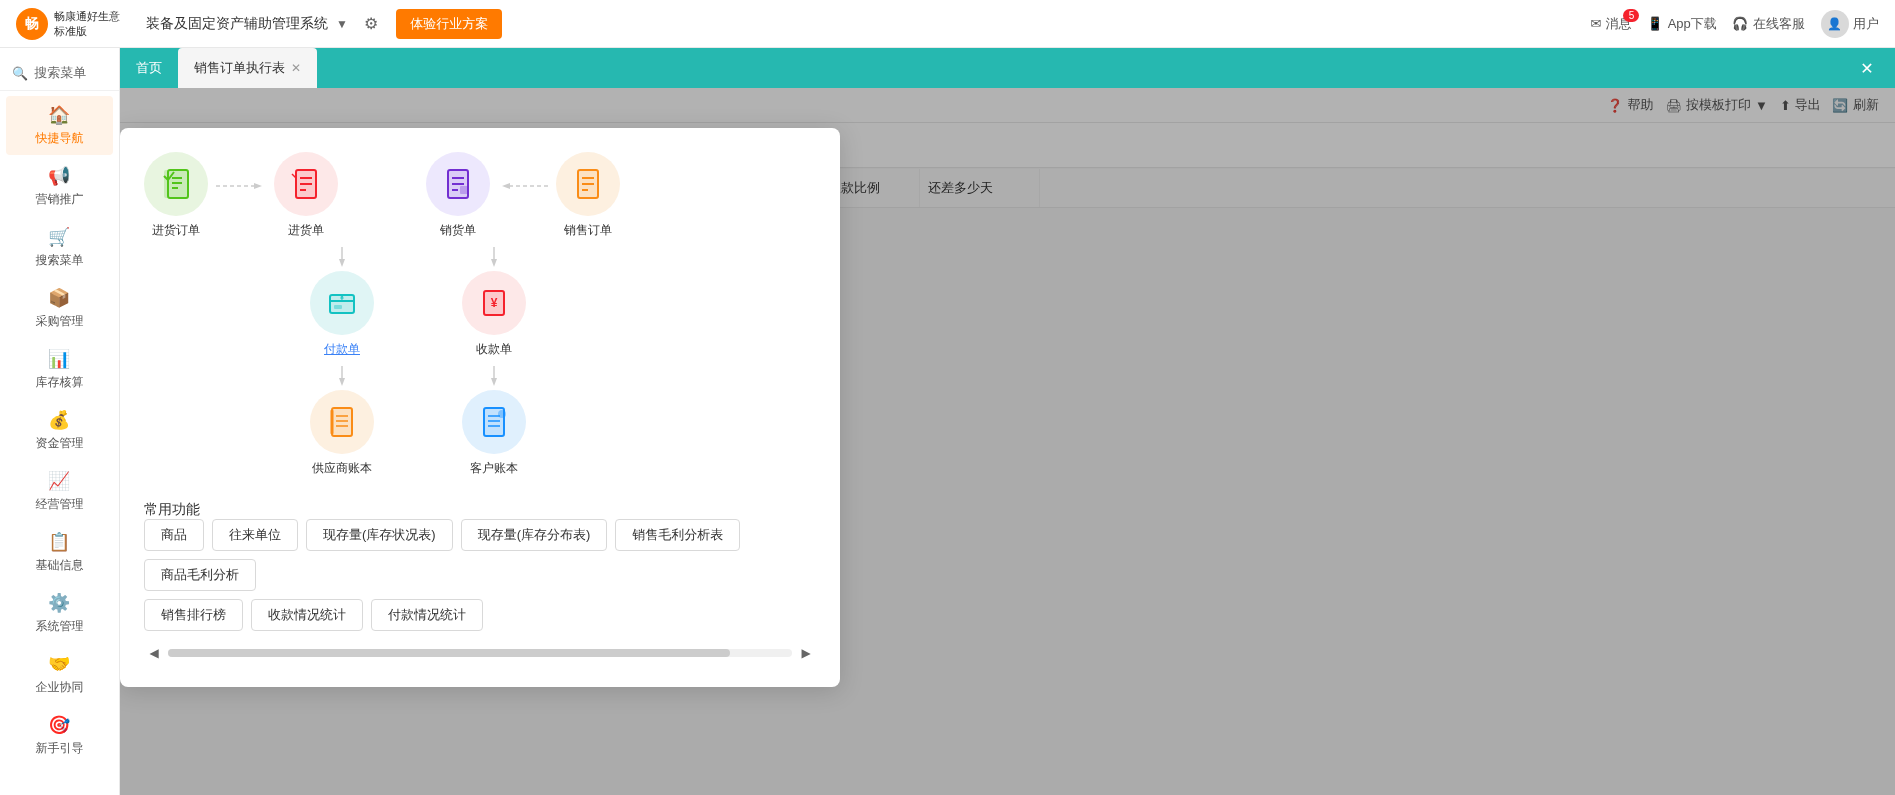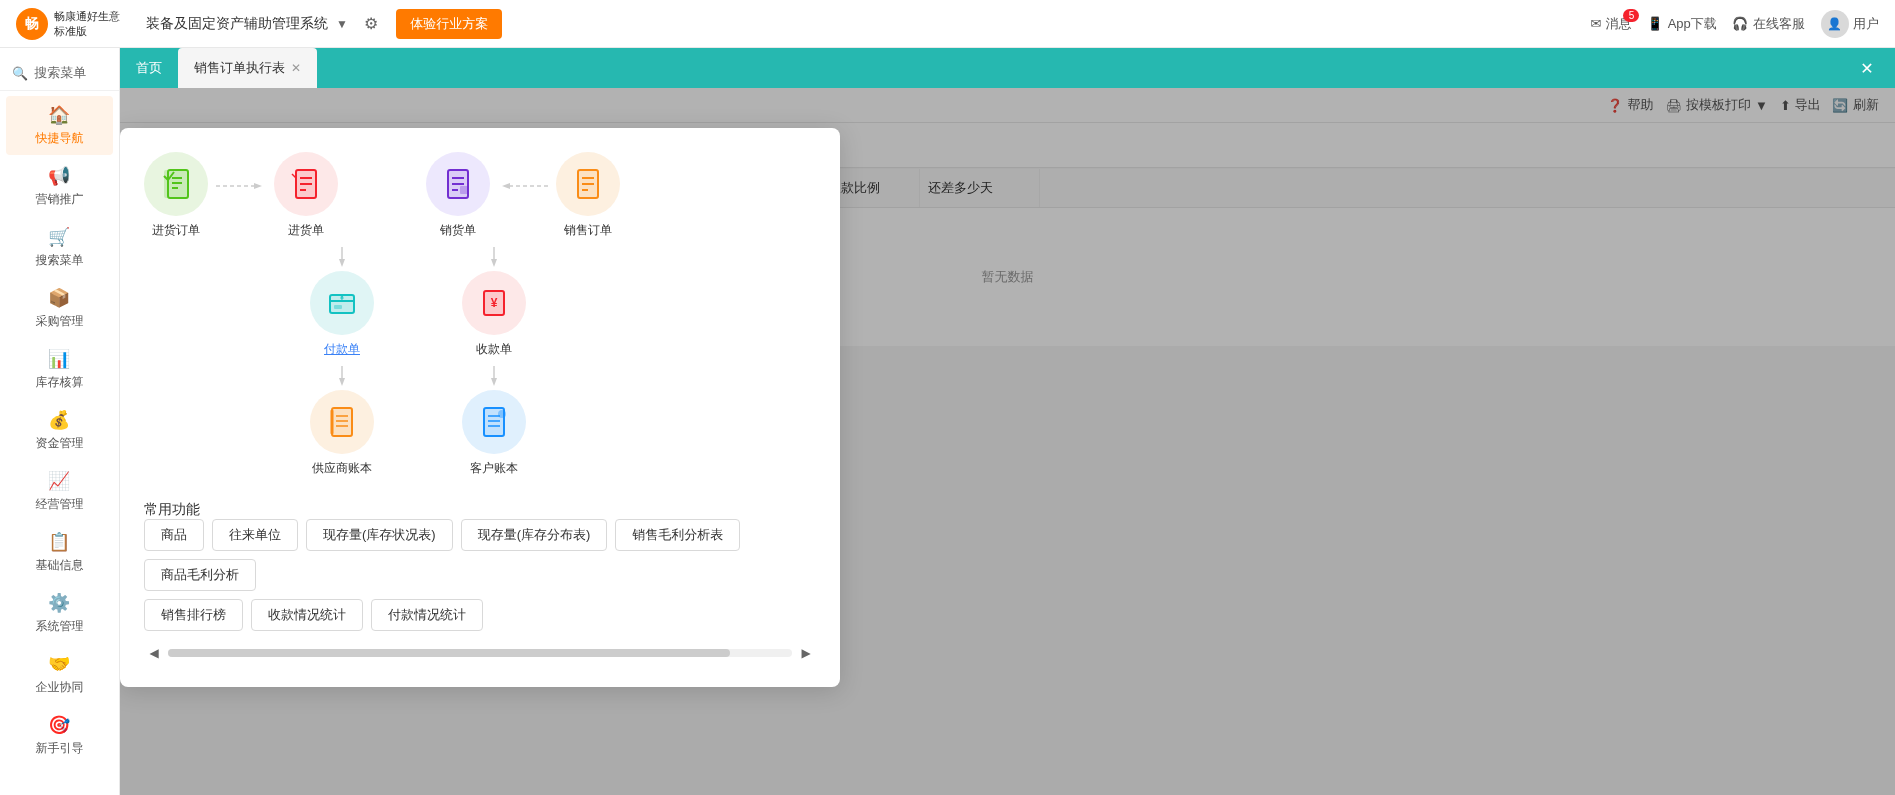--- a/index.html
+++ b/index.html
@@ -562,21 +562,20 @@
           <div class="th" style="width:60px;">品</div>
           <div class="th" style="width:120px;">商品</div>
           <div class="th" style="width:100px;">金额</div>
           <div class="th" style="width:100px;">预估毛利</div>
           <div class="th" style="width:100px;">预估毛利率</div>
           <div class="th" style="width:80px;">订金</div>
           <div class="th" style="width:140px;">累计收款金额</div>
           <div class="th" style="width:100px;">收款比例</div>
           <div class="th" style="width:120px;">还差多少天</div>
         </div>
-        <div class="empty-data">暂无数据</div>
       </div>
 
       <div class="modal-overlay">
         <div class="quick-guide-modal">
 
           <div class="flow-diagram" style="display:flex; align-items:flex-start; gap:0; margin-bottom:24px;">
 
             <div style="display:flex; flex-direction:column; align-items:center; gap:4px;">
 
               <div style="display:flex; align-items:center; gap:0;">

